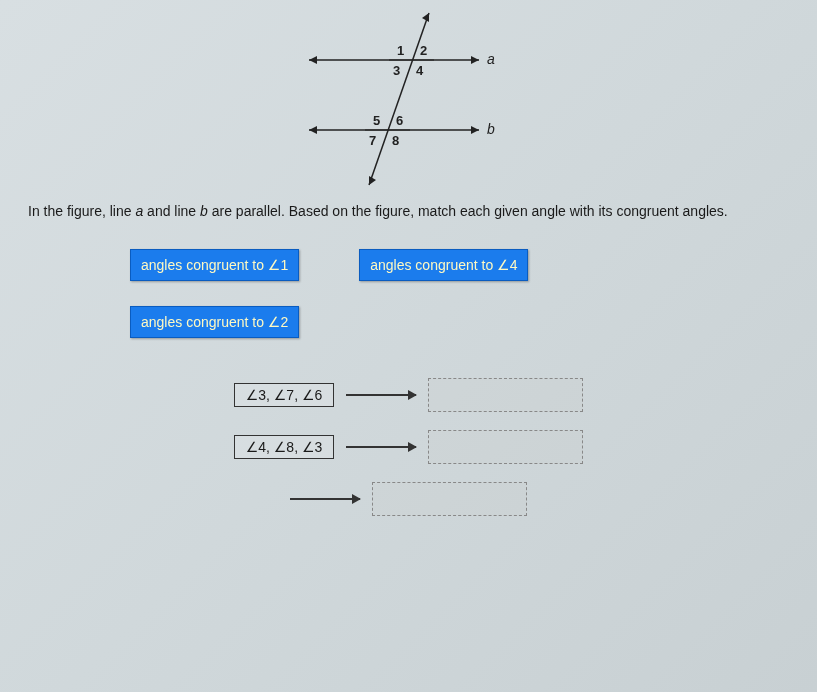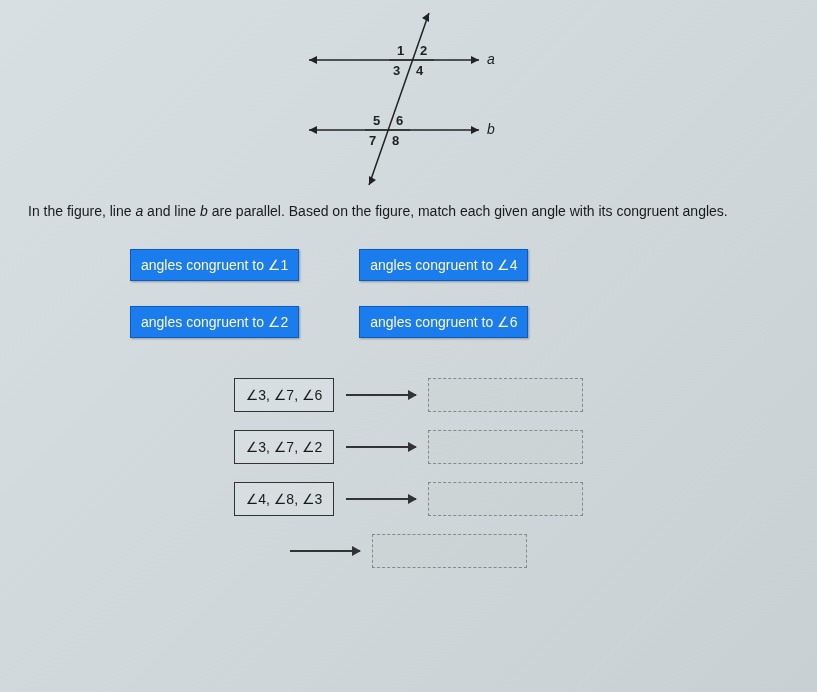--- a/index.html
+++ b/index.html
@@ -53,21 +53,21 @@
       align-items: center;
       gap: 18px;
     }
     .match-row {
       display: flex;
       align-items: center;
       gap: 12px;
     }
     .answer-box {
       width: 100px;
-      height: 34px;
+      height: 24px;
       border: 1.5px solid #333;
       background: rgba(255,255,255,0.15);
       display: flex;
       align-items: center;
       justify-content: center;
       font-size: 14px;
       color: #1a1a1a;
     }
     .arrow-line {
       width: 70px;
@@ -139,31 +139,25 @@
 </div>
 
 <div class="question-text">
   <span>In the figure, line </span><span class="italic">a</span><span> and line </span><span class="italic">b</span><span> are parallel. Based on the figure, match each given angle with its congruent angles.</span>
 </div>
 
 <div class="chips-area">
   <div class="chip">angles congruent to ∠1</div>
   <div class="chip">angles congruent to ∠4</div>
   <div class="chip">angles congruent to ∠2</div>
-  <div class="chip">angles congruent to ∠6</div>
 </div>
 
 <div class="match-area">
   <div class="match-row">
     <div class="answer-box">∠3, ∠7, ∠6</div>
-    <div class="arrow-line"></div>
-    <div class="drop-zone"></div>
-  </div>
-  <div class="match-row">
-    <div class="answer-box">∠3, ∠7, ∠2</div>
     <div class="arrow-line"></div>
     <div class="drop-zone"></div>
   </div>
   <div class="match-row">
     <div class="answer-box">∠4, ∠8, ∠3</div>
     <div class="arrow-line"></div>
     <div class="drop-zone"></div>
   </div>
   <div class="match-row">
     <div class="arrow-line"></div>

